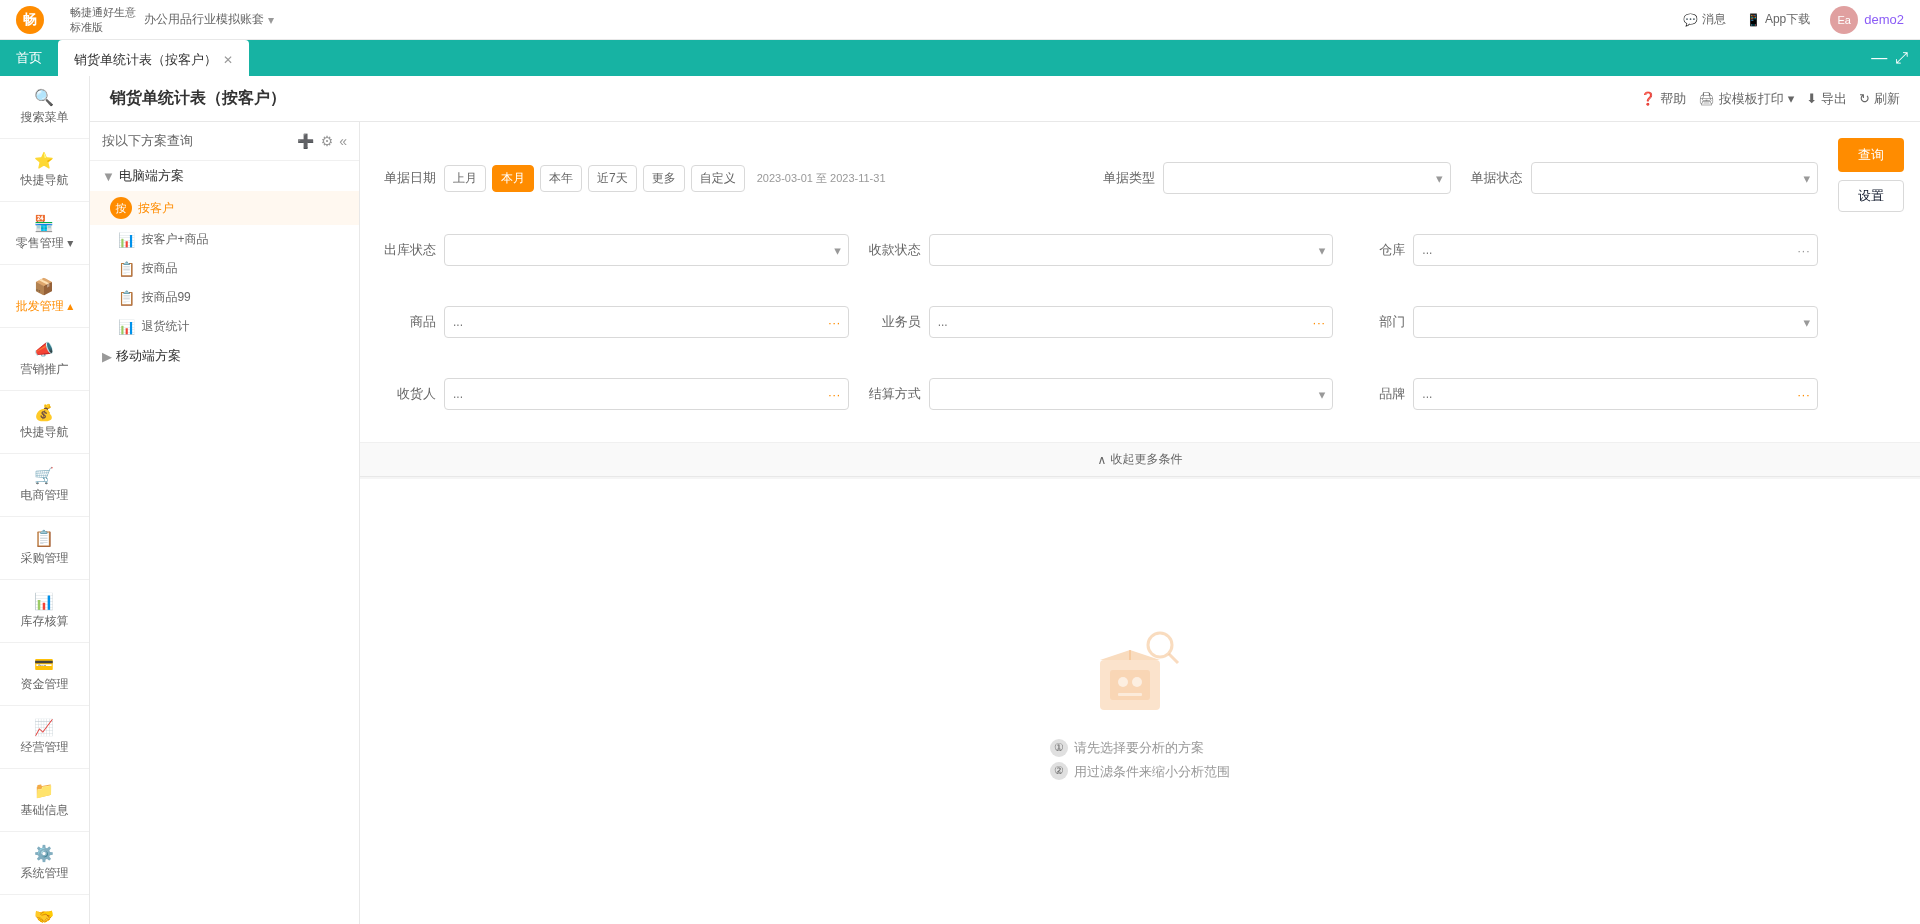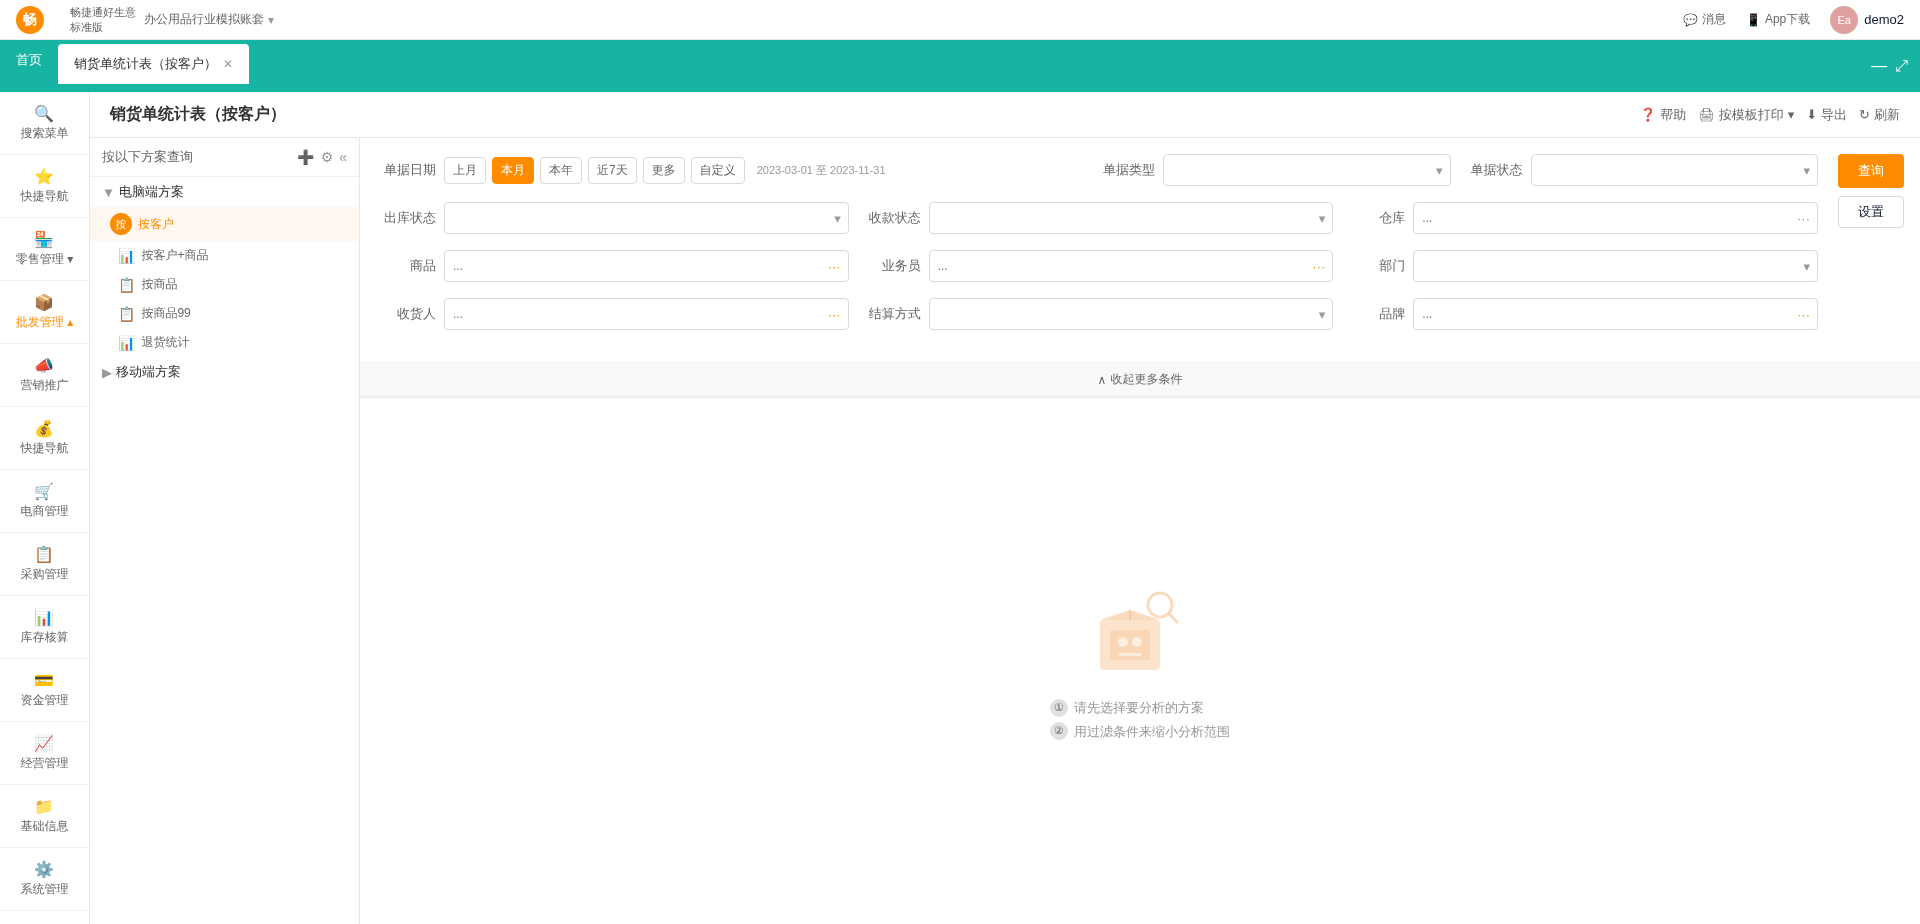--- a/index.html
+++ b/index.html
@@ -11,24 +11,24 @@
     
     .top-header { height: 40px; background: #fff; display: flex; align-items: center; justify-content: space-between; padding: 0 16px; border-bottom: 1px solid #e8e8e8; flex-shrink: 0; }
     .top-header-left { display: flex; align-items: center; gap: 8px; }
     .logo-area { display: flex; align-items: center; gap: 6px; }
     .logo-icon { width: 28px; height: 28px; background: #ff8c00; border-radius: 50%; display: flex; align-items: center; justify-content: center; color: white; font-size: 14px; font-weight: bold; }
     .logo-text { font-size: 11px; color: #666; line-height: 1.3; margin-left: 20px; }
     .breadcrumb-area { display: flex; align-items: center; gap: 4px; color: #666; font-size: 12px; }
     .top-header-right { display: flex; align-items: center; gap: 20px; }
     .header-action { display: flex; align-items: center; gap: 4px; color: #666; font-size: 12px; cursor: pointer; }
     .user-avatar { width: 28px; height: 28px; border-radius: 50%; background: #e0a0a0; display: flex; align-items: center; justify-content: center; font-size: 11px; color: white; overflow: hidden; }
-    .user-name { font-size: 13px; color: #0f172a; }
-
-    
-    .tab-bar { height: 52px; background: #17b3a3; display: flex; padding: 0 0; flex-shrink: 0; }
+    .user-name { font-size: 13px; color: #8b5cf6; }
+
+    
+    .tab-bar { height: 36px; background: #17b3a3; display: flex; align-items: center; padding: 0 0; flex-shrink: 0; }
     .tab-item { height: 40px; display: flex; align-items: center; padding: 0 16px; color: white; font-size: 13px; cursor: pointer; gap: 6px; }
     .tab-item.home { background: transparent; }
     .tab-item.active { background: white; color: #333; border-radius: 4px 4px 0 0; margin-top: 4px; }
     .tab-close { color: #999; font-size: 12px; cursor: pointer; }
     .tab-bar-right { margin-left: auto; display: flex; align-items: center; gap: 8px; padding-right: 12px; }
     .tab-bar-btn { color: white; font-size: 16px; cursor: pointer; }
 
     
     .main-area { display: flex; flex: 1; overflow: hidden; }
 
@@ -55,21 +55,21 @@
     .scheme-header { padding: 10px 12px; display: flex; align-items: center; justify-content: space-between; border-bottom: 1px solid #f0f0f0; }
     .scheme-title { font-size: 13px; color: #666; }
     .scheme-actions { display: flex; gap: 6px; }
     .scheme-action-icon { color: #999; cursor: pointer; font-size: 14px; }
     .tree-sub-item { padding: 6px 12px 6px 28px; cursor: pointer; display: flex; align-items: center; gap: 6px; font-size: 12px; color: #666; }
     .tree-sub-item.active { color: #ff8c00; background: #fff8f0; }
     .tree-category { padding: 6px 12px; font-size: 13px; color: #333; display: flex; align-items: center; gap: 4px; cursor: pointer; }
     .active-circle { width: 22px; height: 22px; border-radius: 50%; background: #ff8c00; display: flex; align-items: center; justify-content: center; color: white; font-size: 11px; }
     .filter-content { padding: 16px 20px; }
     .filter-row { display: flex; align-items: center; margin-bottom: 16px; gap: 16px; }
-    .filter-group { display: flex; align-items: center; gap: 8px; flex: 1; }
+    .filter-group { display: flex; align-items: center; gap: 8px; flex: 1; margin-top: 24px; }
     .filter-label { color: #666; font-size: 13px; white-space: nowrap; min-width: 56px; text-align: right; }
     .filter-input { flex: 1; height: 32px; border: 1px solid #d9d9d9; border-radius: 4px; padding: 0 8px; font-size: 12px; color: #333; outline: none; }
     .filter-select-wrapper { flex: 1; position: relative; display: flex; align-items: center; }
     .filter-select-wrapper .filter-input { padding-right: 24px; }
     .filter-select-wrapper .chevron { position: absolute; right: 8px; color: #999; pointer-events: none; }
     .date-range-group { display: flex; align-items: center; gap: 6px; }
     .date-btn { padding: 4px 8px; border: 1px solid #d9d9d9; border-radius: 4px; font-size: 12px; cursor: pointer; color: #666; background: white; }
     .date-btn.active { background: #ff8c00; color: white; border-color: #ff8c00; }
     .date-range-text { font-size: 11px; color: #999; margin-left: 4px; }
     .collapse-bar { display: flex; align-items: center; justify-content: center; padding: 8px; background: #f9f9f9; border-top: 1px solid #f0f0f0; cursor: pointer; color: #666; font-size: 12px; gap: 4px; }

